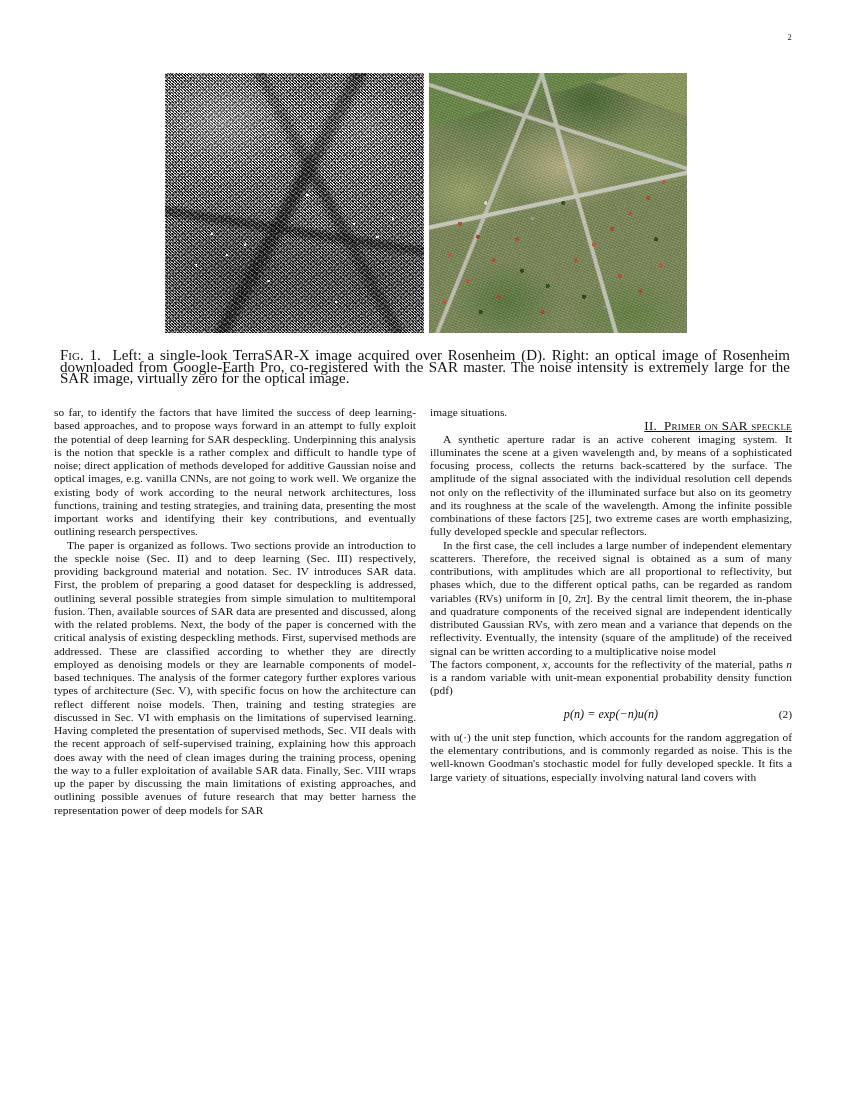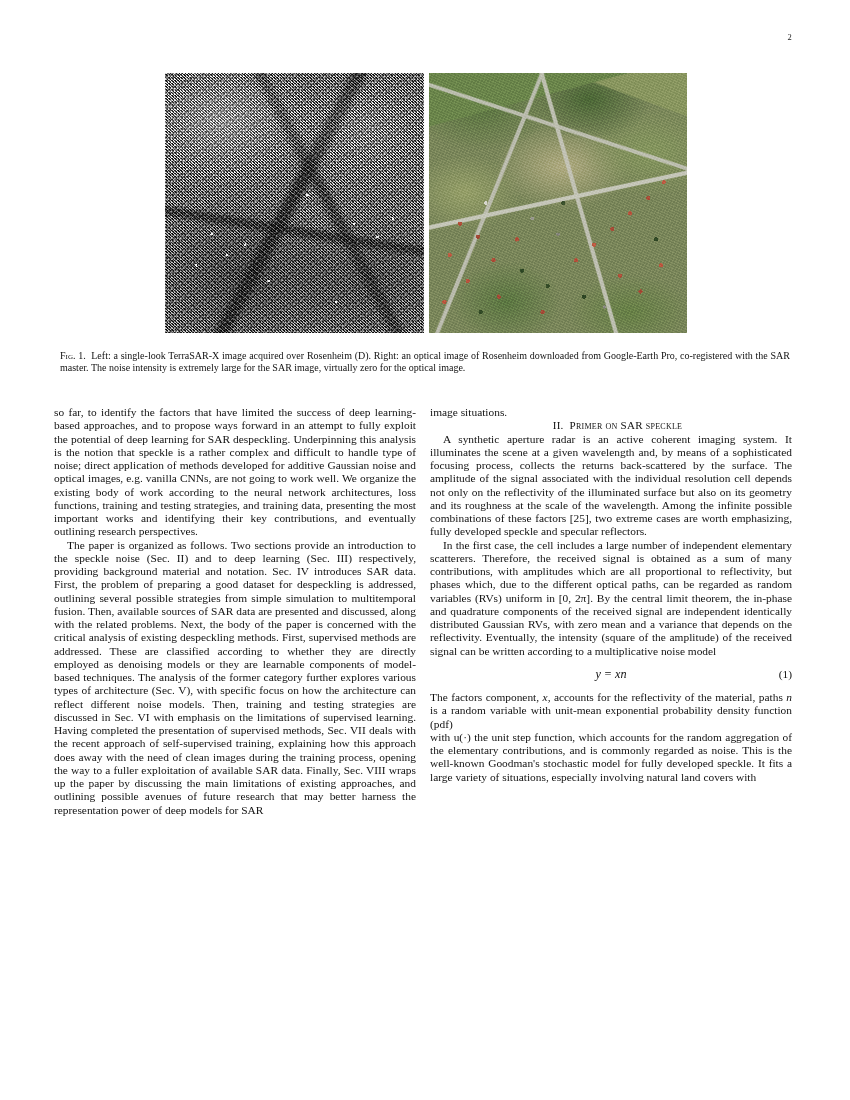--- a/index.html
+++ b/index.html
@@ -169,21 +169,21 @@
       radial-gradient(circle 3px at 88% 64%, rgba(42,68,33,0.9) 0 70%, rgba(0,0,0,0) 71%),
       radial-gradient(circle 3px at 52% 50%, rgba(46,72,35,0.85) 0 70%, rgba(0,0,0,0) 71%);
   }
 
   
   .caption {
     position: absolute;
     left: 60px;
     top: 350px;
     width: 730px;
-    font-size: 10px;
+    font-size: 15px;
     line-height: 11.6px;
     text-align: justify;
     color: #111;
   }
   .caption .fig-label {
     font-variant: small-caps;
   }
 
   
   .col {
@@ -200,26 +200,27 @@
   .col-left  { left: 54px; }
   .col-right { left: 430px; }
 
   .col p {
     margin: 0;
     text-indent: 13px;
   }
   .col p.no-indent { text-indent: 0; }
 
   .section-head {
-    text-align: center;
+    text-align: right;
     font-variant: small-caps;
-    font-size: 11px;
+    font-size: 13px;
     letter-spacing: 0.25px;
     margin: 17px 0 8px 0;
     text-indent: 0;
+    text-decoration: underline;
   }
   .section-head .numeral { font-variant: normal; }
 
   .equation {
     display: block;
     position: relative;
     text-align: center;
     margin: 10px 0 10px 0;
     text-indent: 0;
     font-family: "Liberation Serif", "DejaVu Serif", serif;
@@ -278,25 +279,25 @@
   <div class="col col-right">
 
     <p class="no-indent">image situations.</p>
 
     <p class="section-head"><span class="numeral">II.</span>&nbsp;&nbsp;<span>Primer on SAR speckle</span></p>
 
     <p>A synthetic aperture radar is an active coherent imaging system. It illuminates the scene at a given wavelength and, by means of a sophisticated focusing process, collects the returns back-scattered by the surface. The amplitude of the signal associated with the individual resolution cell depends not only on the reflectivity of the illuminated surface but also on its geometry and its roughness at the scale of the wavelength. Among the infinite possible combinations of these factors [25], two extreme cases are worth emphasizing, fully developed speckle and specular reflectors.</p>
 
     <p><span>In the first case, the cell includes a large number of independent elementary scatterers. Therefore, the received signal is obtained as a sum of many contributions, with amplitudes which are all proportional to reflectivity, but phases which, due to the different optical paths, can be regarded as random variables (RVs) uniform in [0, 2π]. By the central limit theorem, the in-phase and quadrature components of the received signal are independent identically distributed Gaussian RVs, with zero mean and a variance that depends on the reflectivity. Eventually, the intensity (square of the amplitude) of the received signal can be written according to a </span><span class="it">multiplicative noise model</span></p>
 
+
+    <p class="no-indent"><span>The factors component, </span><span class="mathvar">x</span><span>, accounts for the reflectivity of the material, paths </span><span class="mathvar">n</span><span> is a random variable with unit-mean exponential probability density function (pdf)</span></p>
+
     <div class="equation">
-      <span class="eq-body">y = xn</span>
-      <span class="eq-num">(1)</span>
+      <span class="eq-body">p(n) = exp(−n)u(n)</span>
+      <span class="eq-num">(2)</span>
     </div>
 
-    <p class="no-indent"><span>The factors component, </span><span class="mathvar">x</span><span>, accounts for the reflectivity of the material, paths </span><span class="mathvar">n</span><span> is a random variable with unit-mean exponential probability density function (pdf)</span></p>
-
-
     <p class="no-indent">with u(·) the unit step function, which accounts for the random aggregation of the elementary contributions, and is commonly regarded as noise. This is the well-known Goodman's stochastic model for fully developed speckle. It fits a large variety of situations, especially involving natural land covers with</p>
 
   </div>
 
 </div>
 
 </body></html>

